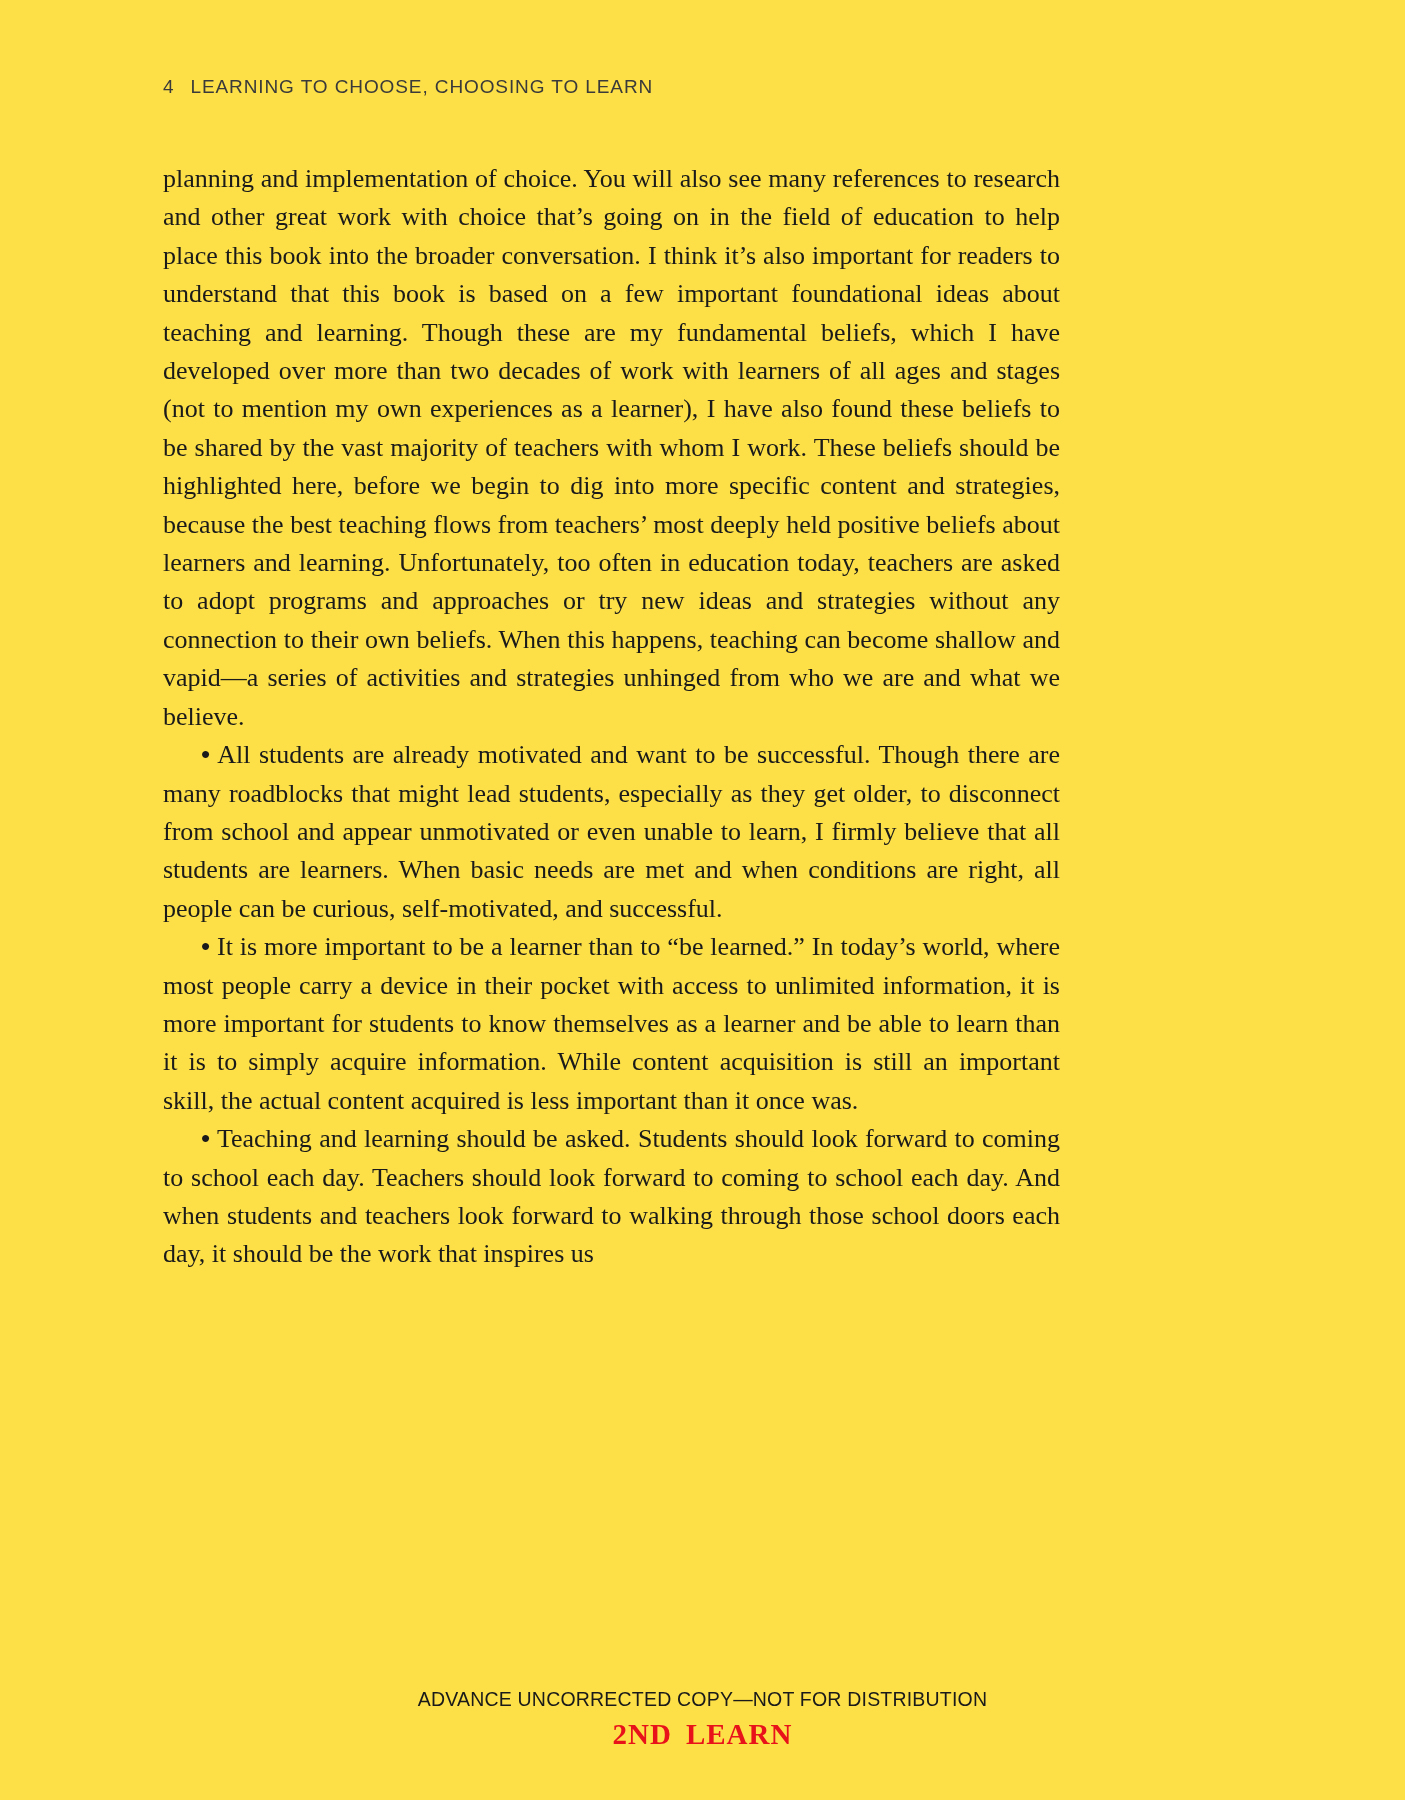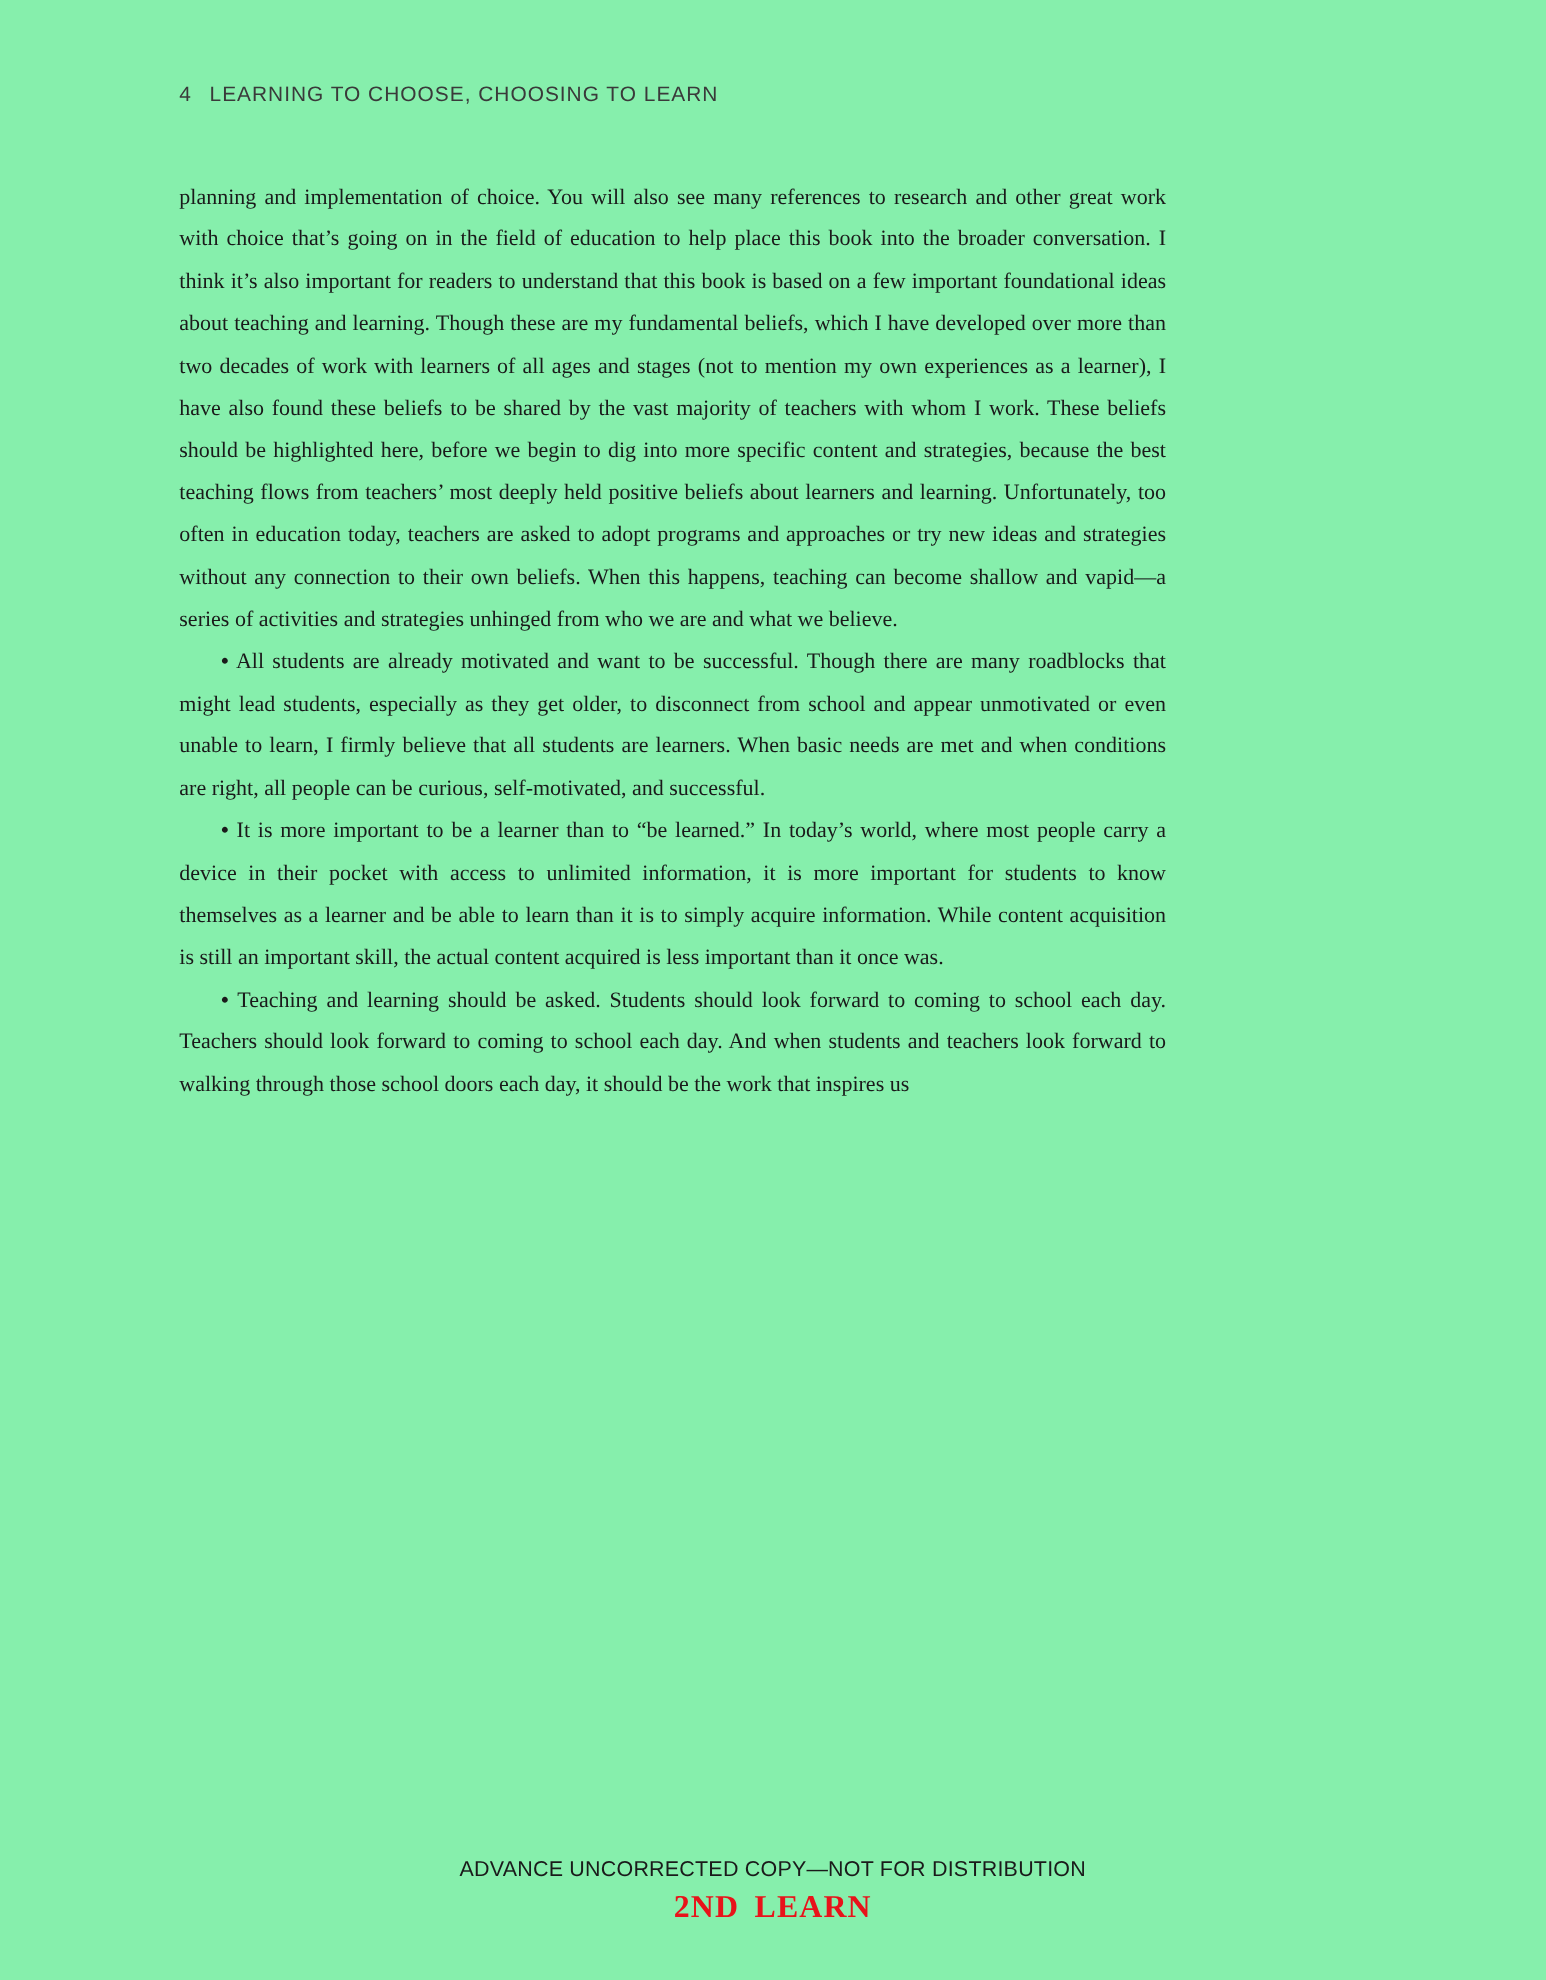--- a/index.html
+++ b/index.html
@@ -4,21 +4,21 @@
 <style>
   html, body {
     margin: 0;
     padding: 0;
     background: #ffffff;
   }
   .page {
     position: relative;
     width: 1405px;
     height: 1800px;
-    background: #86efac;
+    background: #fde047;
     box-sizing: border-box;
     overflow: hidden;
   }
 
   
   .running-head {
     position: absolute;
     left: 163px;
     top: 76px;
     font-family: "Liberation Sans", sans-serif;
@@ -31,21 +31,21 @@
     margin-right: 16px;
   }
 
   
   .textblock {
     position: absolute;
     left: 163px;
     top: 160px;
     width: 897px;
     font-family: "Liberation Serif", "DejaVu Serif", serif;
-    font-size: 20px;
+    font-size: 26px;
     line-height: 38.4px;
     color: #1a1a1a;
     text-align: justify;
     text-justify: inter-word;
     -webkit-hyphens: auto;
     hyphens: auto;
   }
   .textblock p {
     margin: 0;
     text-align: justify;

